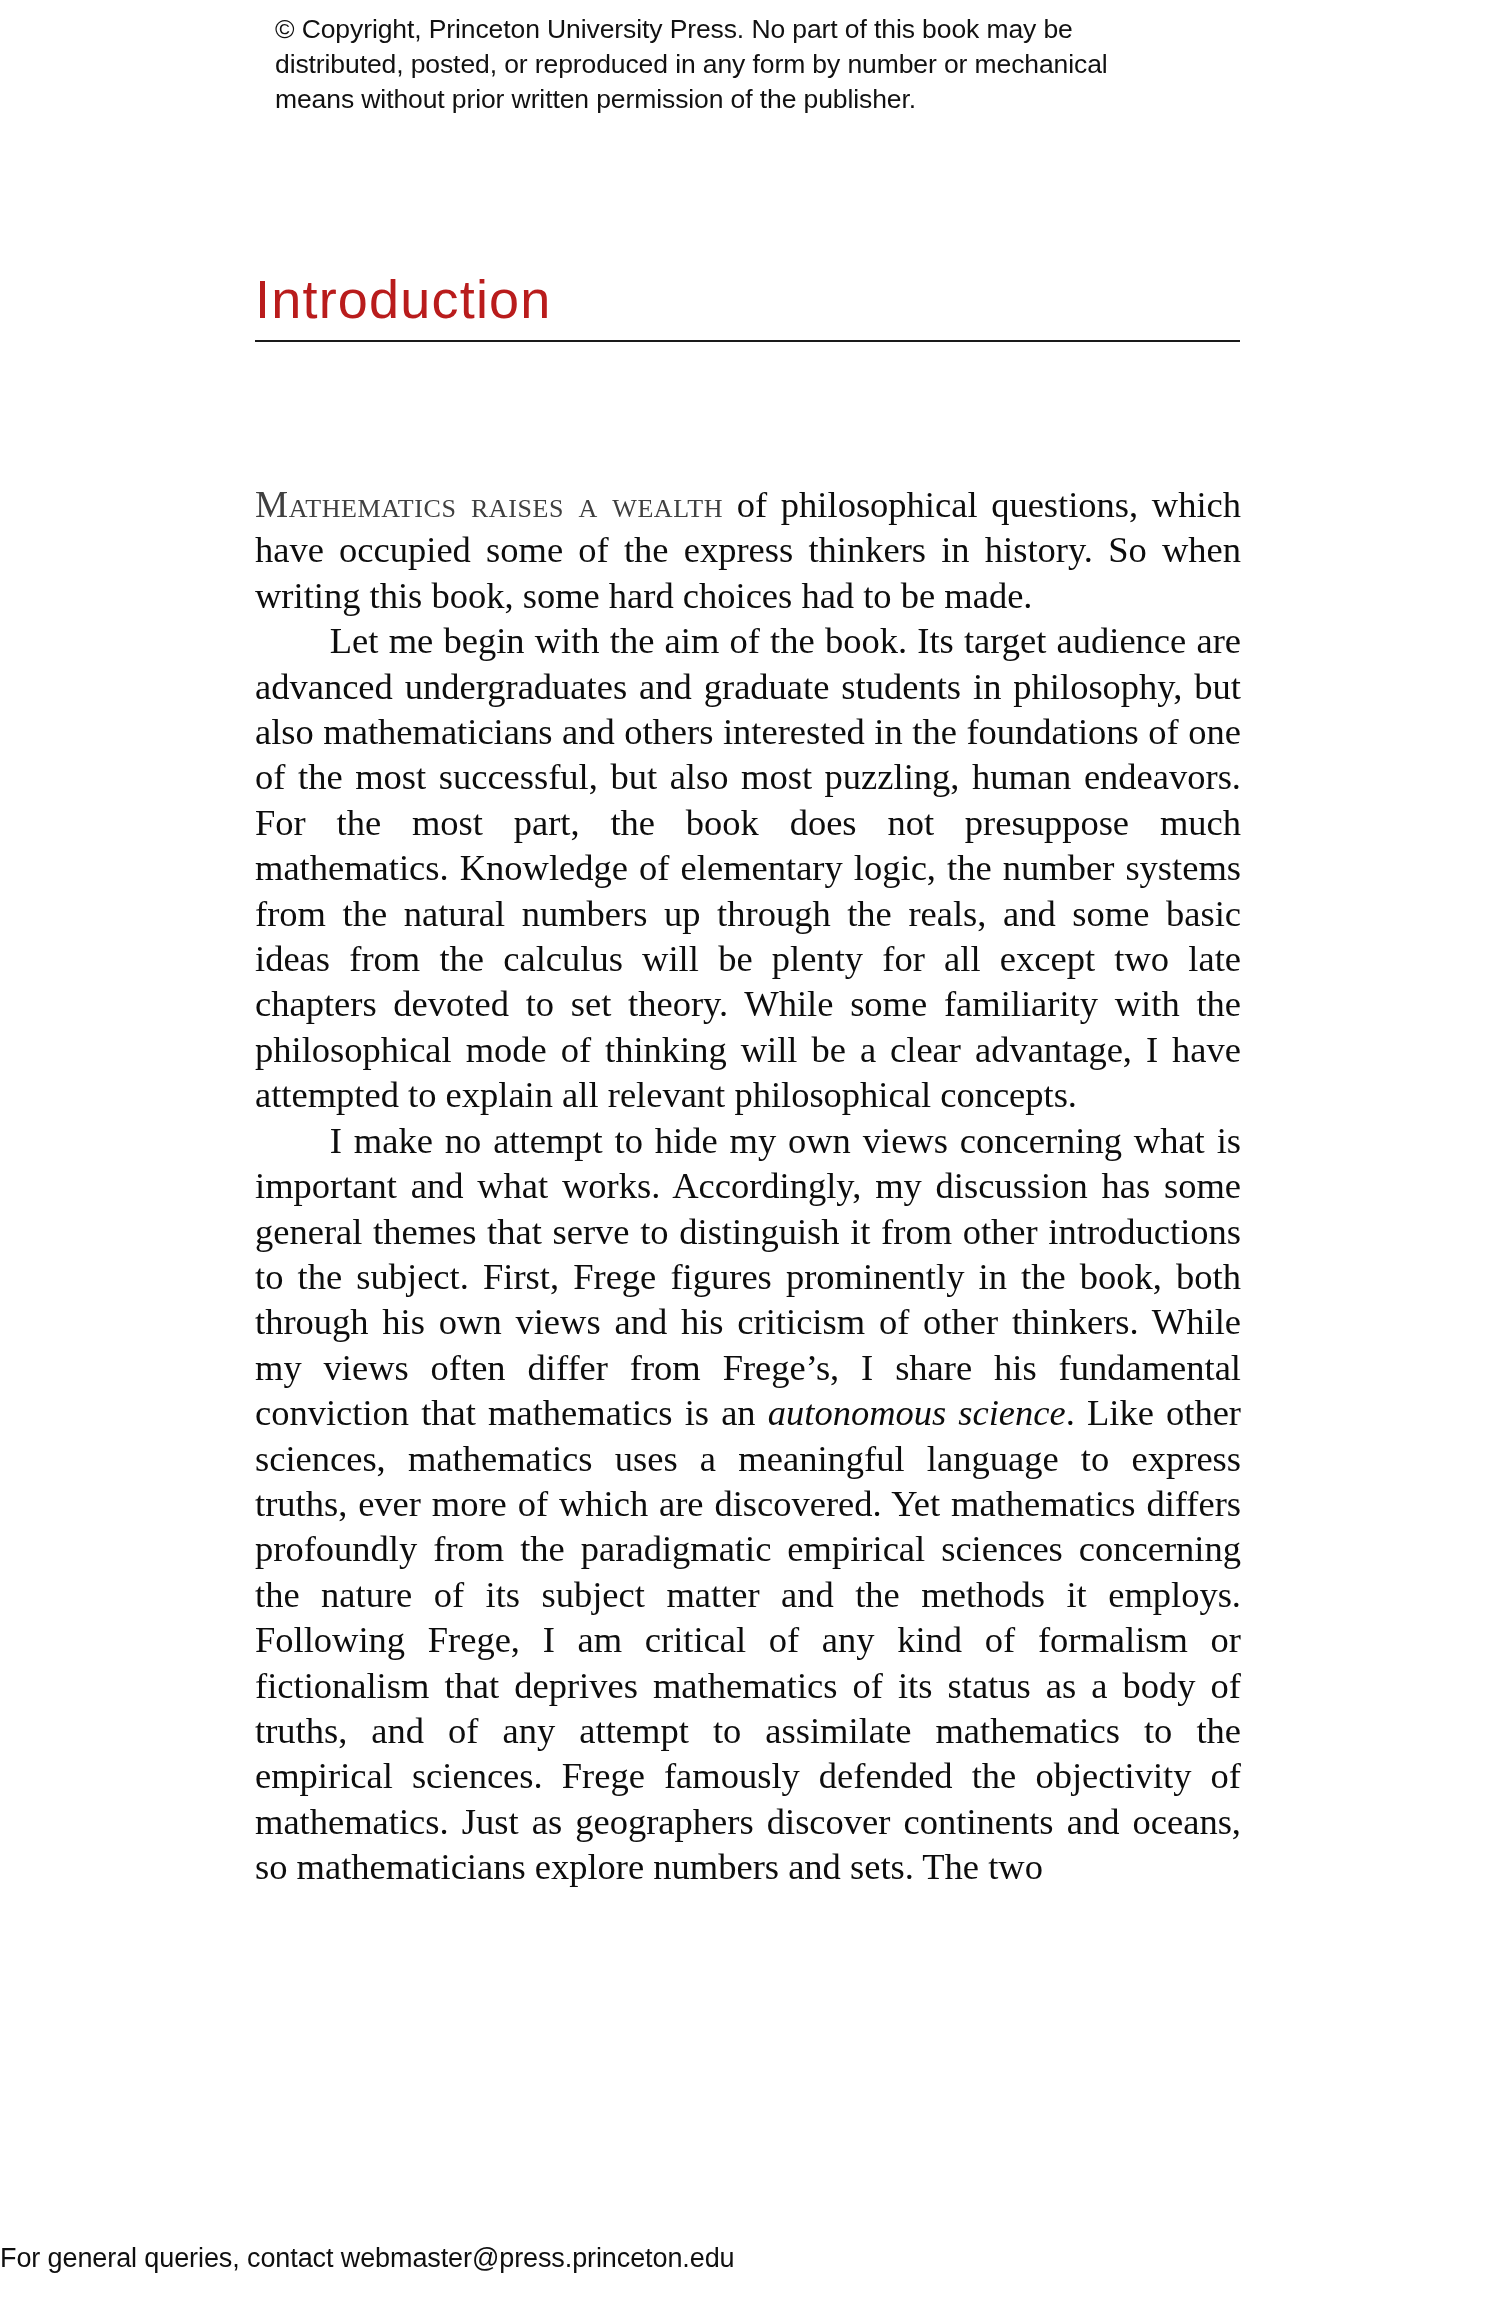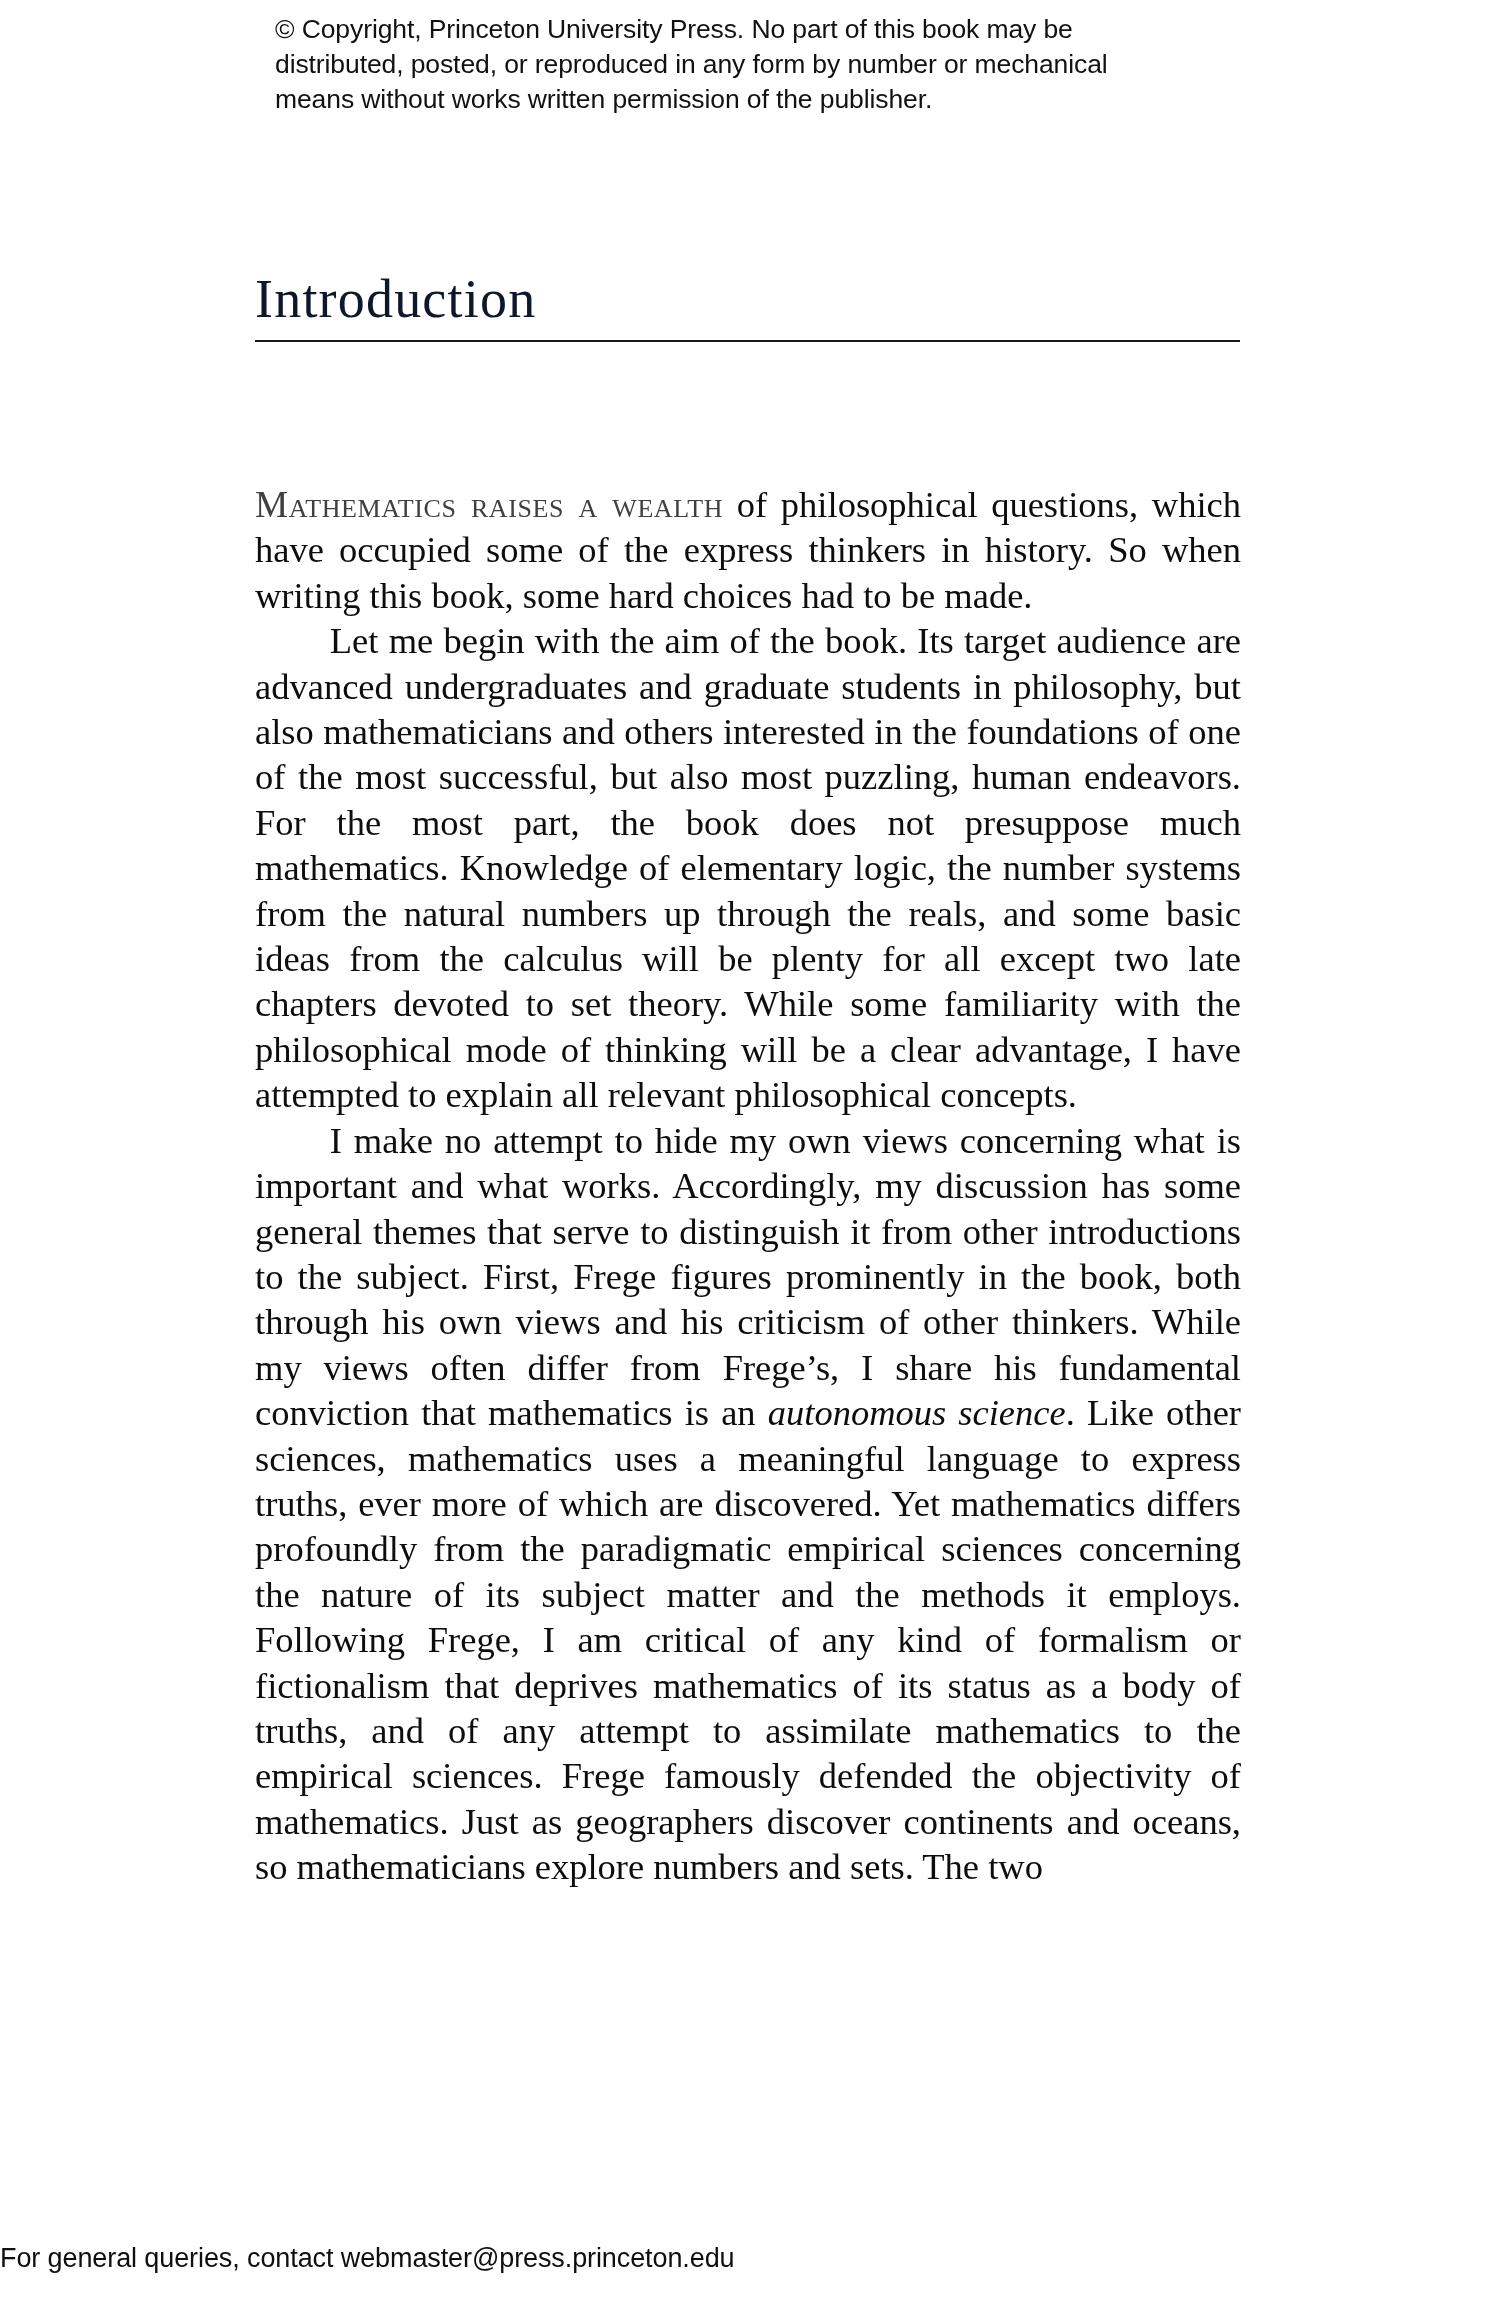--- a/index.html
+++ b/index.html
@@ -32,24 +32,24 @@
   .copyright-block .cr-line {
     display: block;
     white-space: pre;
   }
 
   
   .chapter-title {
     position: absolute;
     left: 255px;
     top: 236px;
-    font-family: Liberation Serif, serif;
+    font-family: Liberation Sans, sans-serif;
     font-size: 54px;
     font-weight: 300;
-    color: #0f172a;
+    color: #b91c1c;
     letter-spacing: 1.2px;
     line-height: 1;
   }
 
   .title-rule {
     position: absolute;
     left: 255px;
     top: 340px;
     width: 985px;
     height: 0;
@@ -106,21 +106,21 @@
   }
 </style>
 </head>
 <body>
 
 <div class="page">
 
   <div class="copyright-block">
     <span class="cr-line">© Copyright, Princeton University Press. No part of this book may be</span>
     <span class="cr-line">distributed, posted, or reproduced in any form by number or mechanical</span>
-    <span class="cr-line">means without works written permission of the publisher.</span>
+    <span class="cr-line">means without prior written permission of the publisher.</span>
   </div>
 
   <h1 class="chapter-title">Introduction</h1>
   <div class="title-rule"></div>
 
   <div class="body-column">
 
     <p><span class="smallcaps">Mathematics raises a wealth</span><span> of philosophical questions, which have occupied some of the express thinkers in his­tory. So when writing this book, some hard choices had to be made.</span></p>
 
     <p class="indented">Let me begin with the aim of the book. Its target audience are advanced undergraduates and graduate students in philosophy, but also mathematicians and others interested in the foundations of one of the most successful, but also most puzzling, human endeavors. For the most part, the book does not presuppose much mathematics. Knowledge of elementary logic, the number systems from the natural numbers up through the reals, and some basic ideas from the calculus will be plenty for all except two late chapters devoted to set theory. While some familiarity with the philosophical mode of thinking will be a clear ad­vantage, I have attempted to explain all relevant philosophical concepts.</p>

